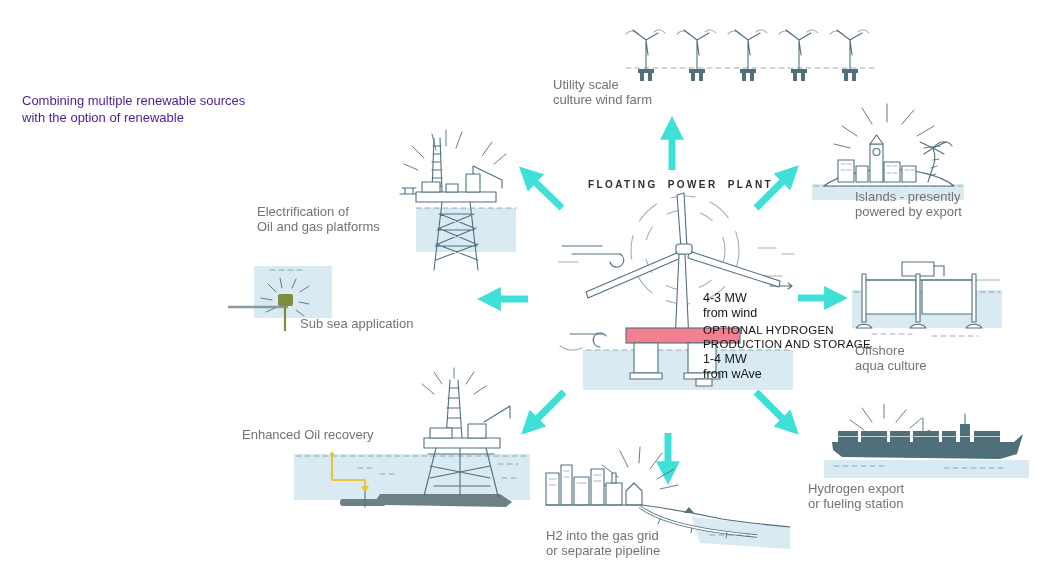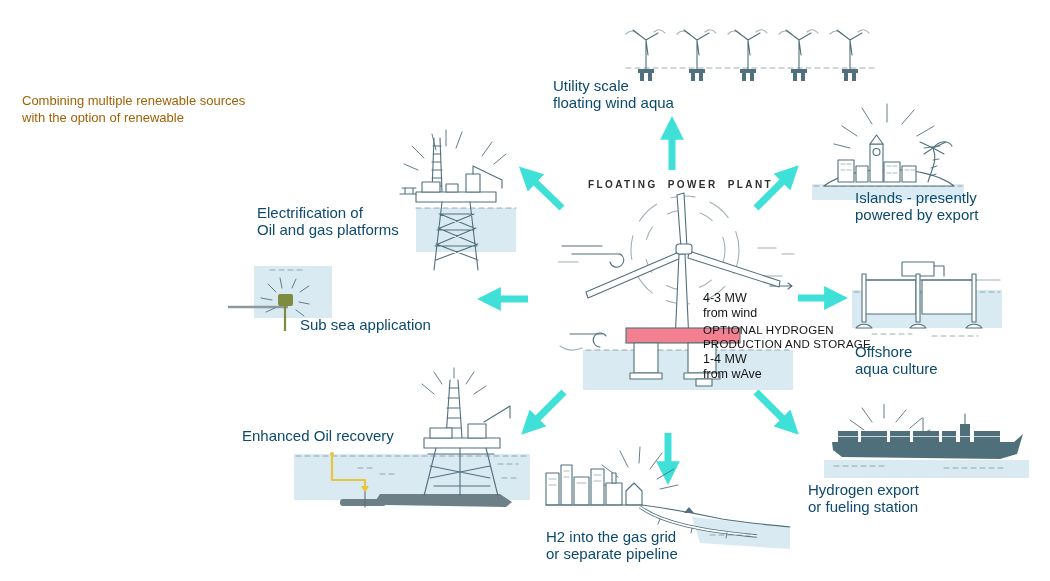--- a/index.html
+++ b/index.html
@@ -5,22 +5,22 @@
   :root{
     --arrow:#3fe0d8; --platform-band:#f28090; --sea:#daeaf2; --line-art:#51707d;
     --ship:#4f707a; --seabed:#6e8087; --accent-yellow:#e7c53d; --subsea-unit:#7d8c3f;
     --muted-gray:#8a9aa0; --text:#1c1c1c;
   }
   html,body{margin:0;padding:0;background:#fff}
   .canvas{position:relative;width:1050px;height:581px;background:#ffffff;overflow:hidden;
           font-family:"Liberation Sans",sans-serif;color:var(--text)}
   .abs{position:absolute}
   .title{font-size:27px;line-height:1.12;color:#0e0e0e;letter-spacing:.2px}
-  .subtitle{font-size:13px;line-height:1.32;color:#a16207}
-  .label{font-size:15px;line-height:1.16;color:#0c4a6e}
+  .subtitle{font-size:13px;line-height:1.32;color:#4c1d95}
+  .label{font-size:13px;line-height:1.16;color:#737373}
   .fpp{font-size:10px;letter-spacing:2.4px;font-weight:600;color:#2e2e2e;white-space:nowrap}
   .fpp .b{font-weight:800}
   .mw{font-size:12.5px;line-height:1.18;color:#141414}
   .opt{font-size:11.5px;line-height:1.18;letter-spacing:.2px;color:#141414}
   svg{display:block}
   svg .ln{stroke:var(--line-art);fill:none;stroke-width:1.1;stroke-linecap:round;stroke-linejoin:round}
   svg .lnf{fill:var(--line-art);stroke:none}
   svg .whitefill{fill:#fff;stroke:var(--line-art);stroke-width:1.1;stroke-linejoin:round}
   svg .sea{fill:var(--sea);stroke:none}
   svg .pink{fill:var(--platform-band);stroke:var(--line-art);stroke-width:1.1}
@@ -171,21 +171,21 @@
         </g>
       <g transform="translate(230,0)">
           <rect x="-8" y="45" width="16" height="4"></rect>
           <rect x="-6" y="49" width="4" height="8"></rect>
           <rect x="2" y="49" width="4" height="8"></rect>
         </g>
     </g>
   </svg>
   <div class="abs label" style="left:553px;top:77px">
     <div>Utility scale</div>
-    <div>floating wind aqua</div>
+    <div>culture wind farm</div>
   </div>
 
   <svg class="abs" style="left:812px;top:96px" width="155" height="108" viewBox="0 0 155 108">
     <rect class="sea" x="0" y="88" width="152" height="16"></rect>
     <line class="ln dash faint" x1="2" y1="90" x2="150" y2="90"></line>
     <g class="ln thin">
       <path d="M60,28 L50,12 M75,26 L75,8 M90,28 L102,14 M45,40 L30,30 M105,40 L122,30 M38,52 L22,48 M112,52 L128,50"></path>
     </g>
     <path class="whitefill" d="M12,90 C40,68 115,68 142,90 Z"></path>
     <g>

